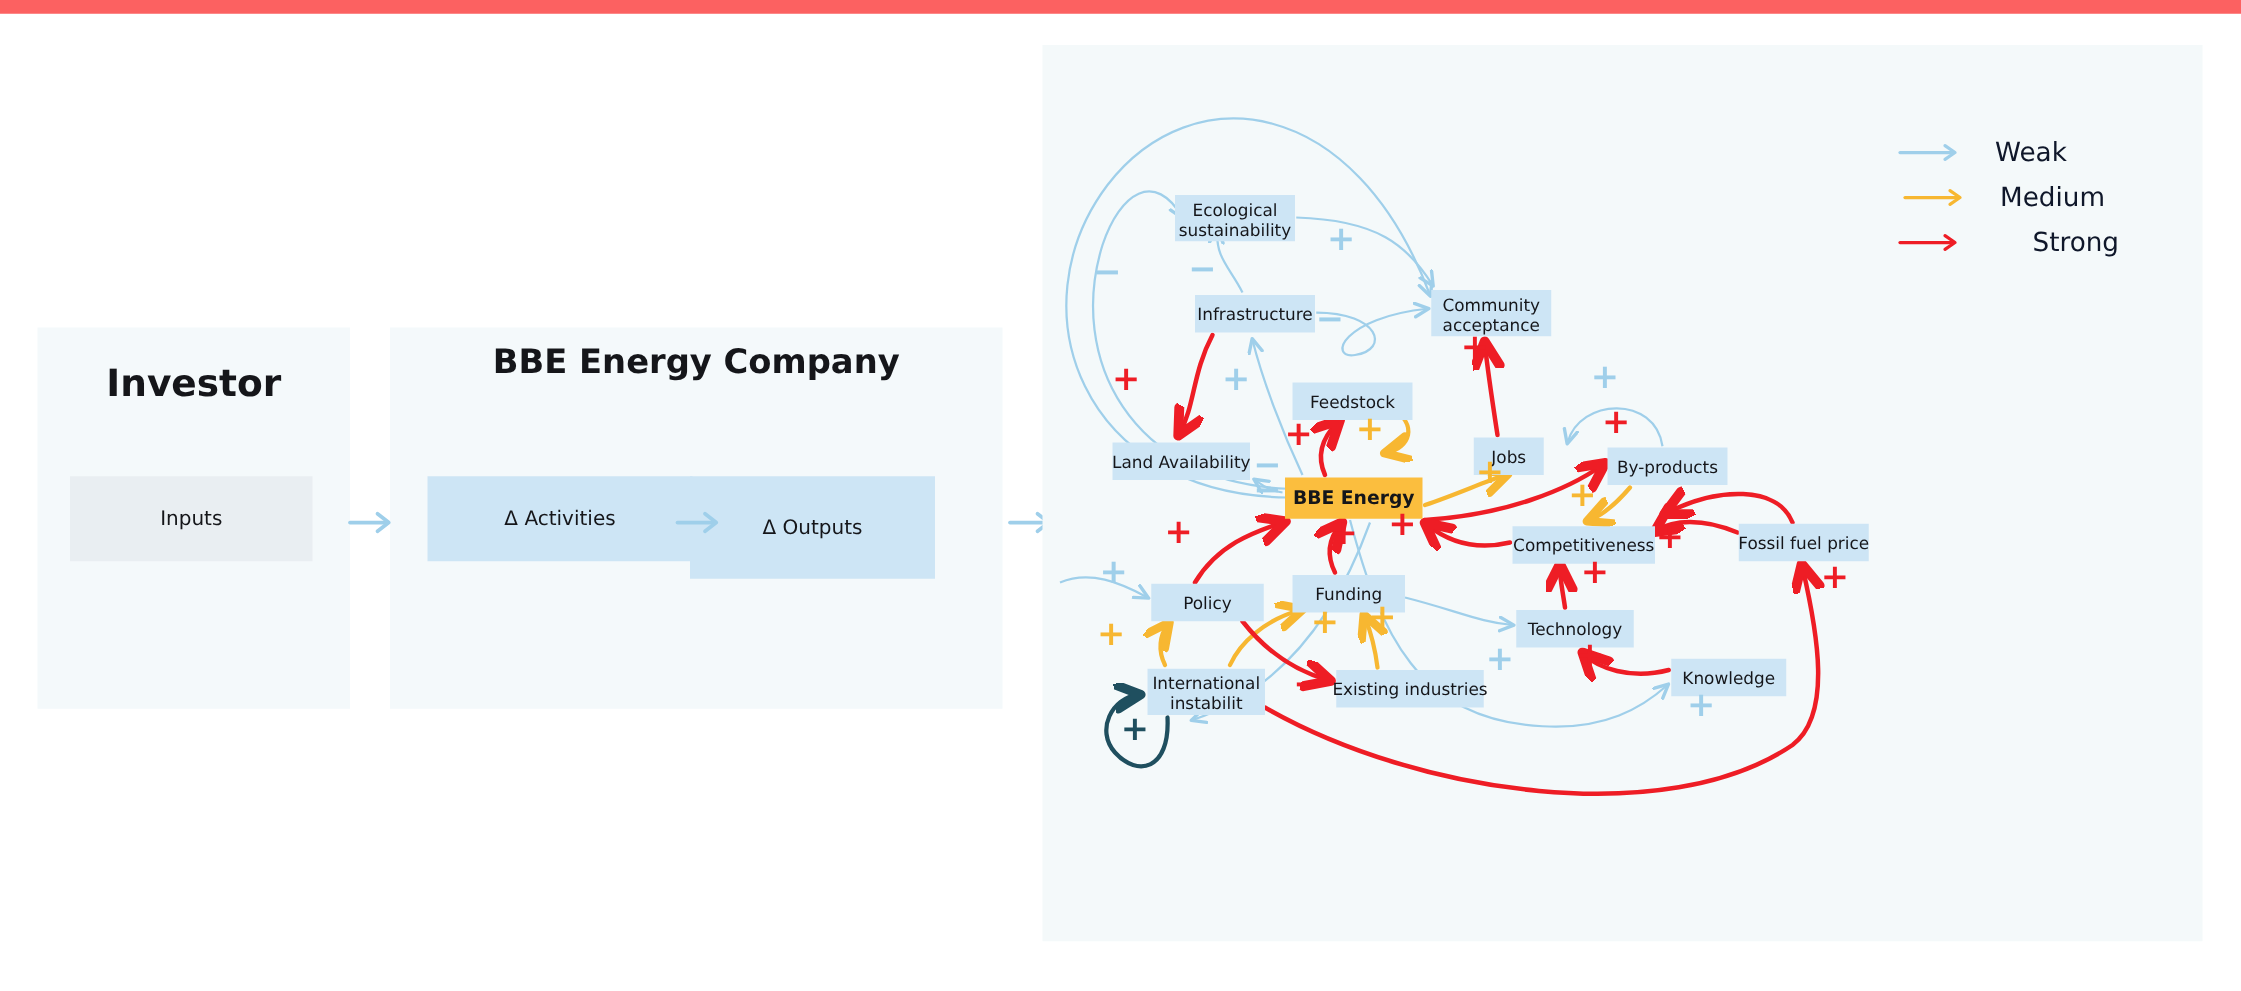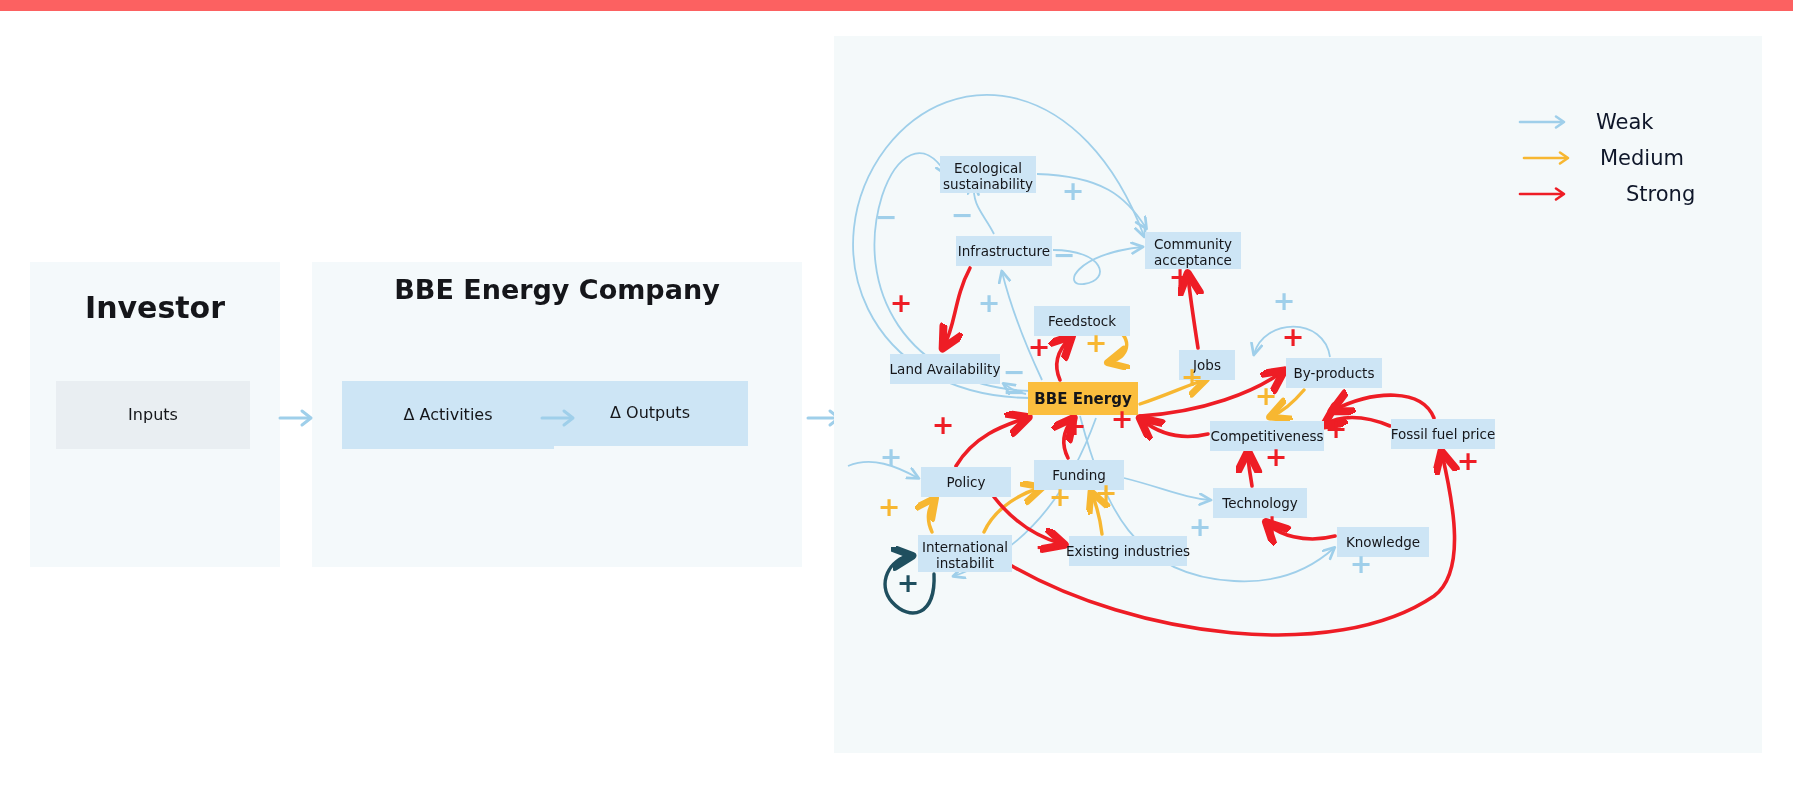--- a/index.html
+++ b/index.html
@@ -32,21 +32,21 @@
   #panel-company  .panel-title{top:12px;font-size:27px;text-align:center;}
   .chip{
     position:absolute;
     display:flex;align-items:center;justify-content:center;
     font-size:16px;color:#15161a;
     text-align:left;
     line-height:1.15;
   }
   #chip-inputs{left:26px;top:119px;width:194px;height:68px;background:#e9eef2;}
   #chip-activities{left:30px;top:119px;width:212px;height:68px;background:#cde5f5;}
-  #chip-outputs{left:240px;top:119px;width:196px;height:65px;background:#cde5f5;}
+  #chip-outputs{left:240px;top:119px;width:196px;height:82px;background:#cde5f5;}
 
   .flow-arrow{position:absolute;}
   #flow-1{left:278px;top:404px;}
   #flow-2{left:540px;top:404px;}
   #flow-3{left:806px;top:404px;}
 
   
   #panel-diagram{
     position:absolute;left:834px;top:36px;width:928px;height:717px;
     background:#f4f9fa;

